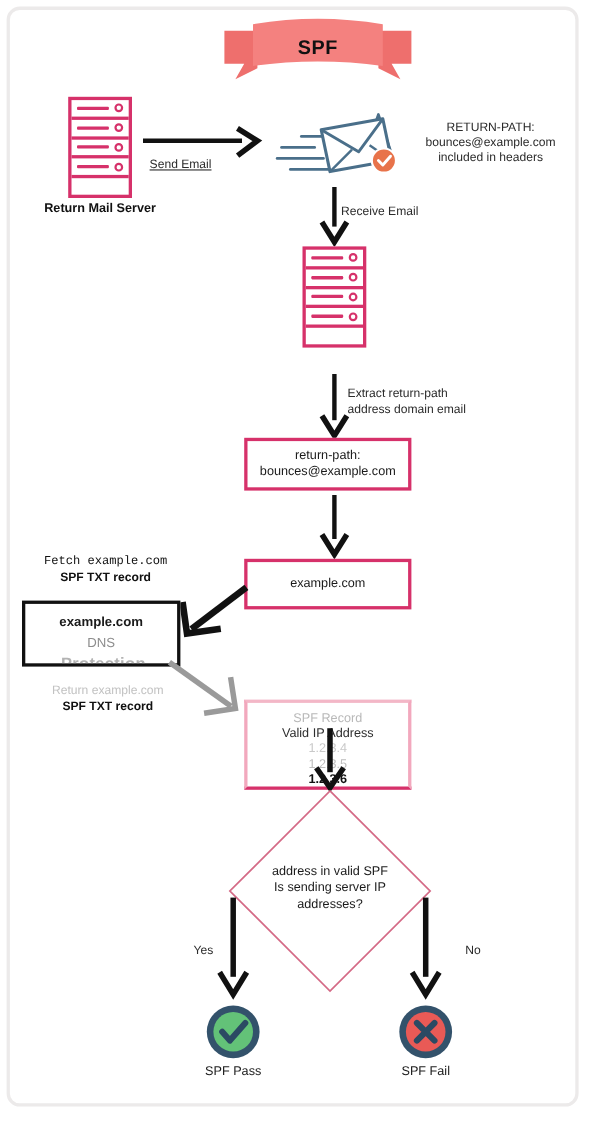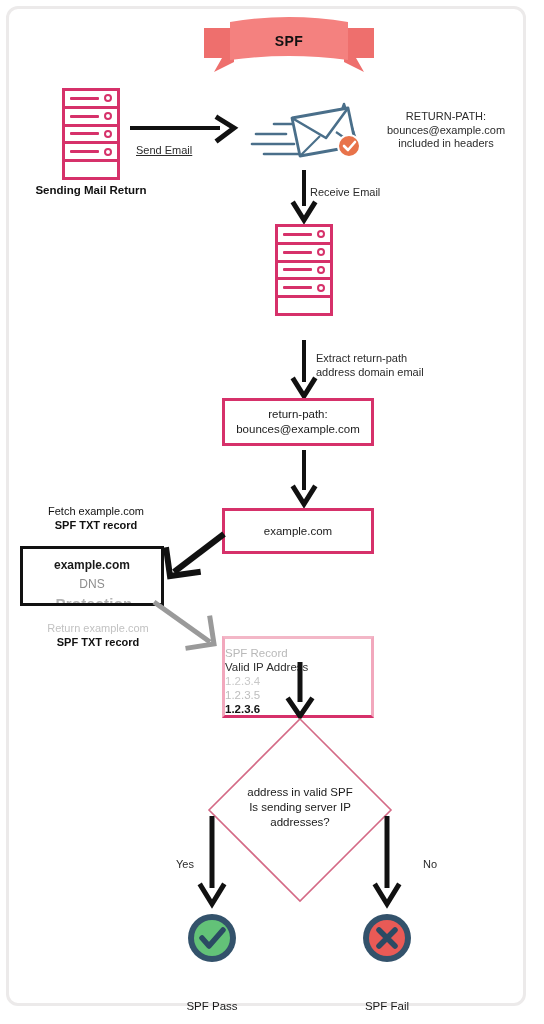--- a/index.html
+++ b/index.html
@@ -21,21 +21,21 @@
     box-sizing:border-box;
     pointer-events:none;
   }
   .abs{position:absolute;}
 
   
   .banner-wrap{left:204px;top:14px;width:170px;height:62px;}
   .banner-wrap svg{display:block;}
   .banner-text{
     position:absolute;left:0;top:19px;width:170px;
-    text-align:center;font-size:14px;font-weight:bold;color:#111;
+    text-align:center;font-size:18px;font-weight:bold;color:#111;
     letter-spacing:.5px;
   }
 
   
   .server{width:58px;height:92px;box-sizing:border-box;
     border:3px solid #d6316a;background:#fff;
     display:flex;flex-direction:column;}
   .server .rack{
     flex:1;border-bottom:3px solid #d6316a;
     display:flex;align-items:center;padding:0 5px;gap:5px;box-sizing:border-box;
@@ -86,46 +86,46 @@
     color:#9a9a9a;opacity:.75;letter-spacing:.3px;white-space:nowrap;
   }
 
   
   .spf-box{
     box-sizing:border-box;background:#fff;position:relative;
     border-left:3px solid #f2a8bd;border-right:3px solid #f2a8bd;
     border-top:3px solid #f3b7c7;border-bottom:3px solid #d6316a;
   }
   .spf-lines{
-    position:absolute;left:0;top:7px;width:100%;text-align:left;
+    position:absolute;left:0;top:7px;width:100%;text-align:center;
   }
   .spf-lines span{display:block;font-size:11.5px;line-height:14px;}
   .spf-l0{color:#b9b9b9;}
   .spf-l1{color:#2e2e2e;}
   .spf-l2{color:#c9c9c9;}
   .spf-l3{color:#bdbdbd;}
   .spf-l4{color:#111;font-weight:bold;}
 
   
   .diamond-wrap{width:190px;height:190px;}
   .diamond-txt{
     position:absolute;left:0;top:70px;width:190px;text-align:center;
     font-size:11.5px;color:#1a1a1a;line-height:15px;
   }
   .diamond-txt .ln{display:block;}
 
   
   .result{width:50px;height:50px;}
   .res-cap{
-    text-align:center;font-size:11.5px;color:#1a1a1a;white-space:nowrap;margin-top:32px;
+    text-align:center;font-size:11.5px;color:#1a1a1a;white-space:nowrap;
   }
 
   .gray-lbl{color:#c2c2c2;}
   .bold-lbl{color:#111;font-weight:bold;}
-  .blk{color:#111;}
+  .blk{color:#111;font-family:Liberation Mono, monospace;}
   .lbl-center{text-align:center;}
   svg{overflow:visible;}
 </style>
 </head>
 <body>
 
 <div id="page">
 
   <div class="frame"></div>
 
@@ -151,21 +151,21 @@
         <span class="bar"></span>
         <span class="dot"></span>
       </div>
     <div class="rack">
         <span class="bar"></span>
         <span class="dot"></span>
       </div>
     <div class="rack blank"></div>
   </div>
   <div class="abs cap" style="left:11px;top:183px;width:160px;">
-    <span class="ln">Sending Mail Return</span>
+    <span class="ln">Return Mail Server</span>
   </div>
 
   <svg class="abs" style="left:130px;top:118px;" width="110" height="26">
     <line x1="0" y1="10" x2="90" y2="10" stroke="#111" stroke-width="4"></line>
     <path d="M88 0 L104 10 L88 22" fill="none" stroke="#111" stroke-width="5" stroke-linecap="square"></path>
   </svg>
   <div class="abs edge-label" style="left:136px;top:144px;text-decoration:underline;">Send Email</div>
 
   <svg class="abs" style="left:252px;top:98px;" width="112" height="68" viewBox="0 0 112 68">
     <g stroke="#4a6f8a" stroke-width="2.6" stroke-linecap="round">

